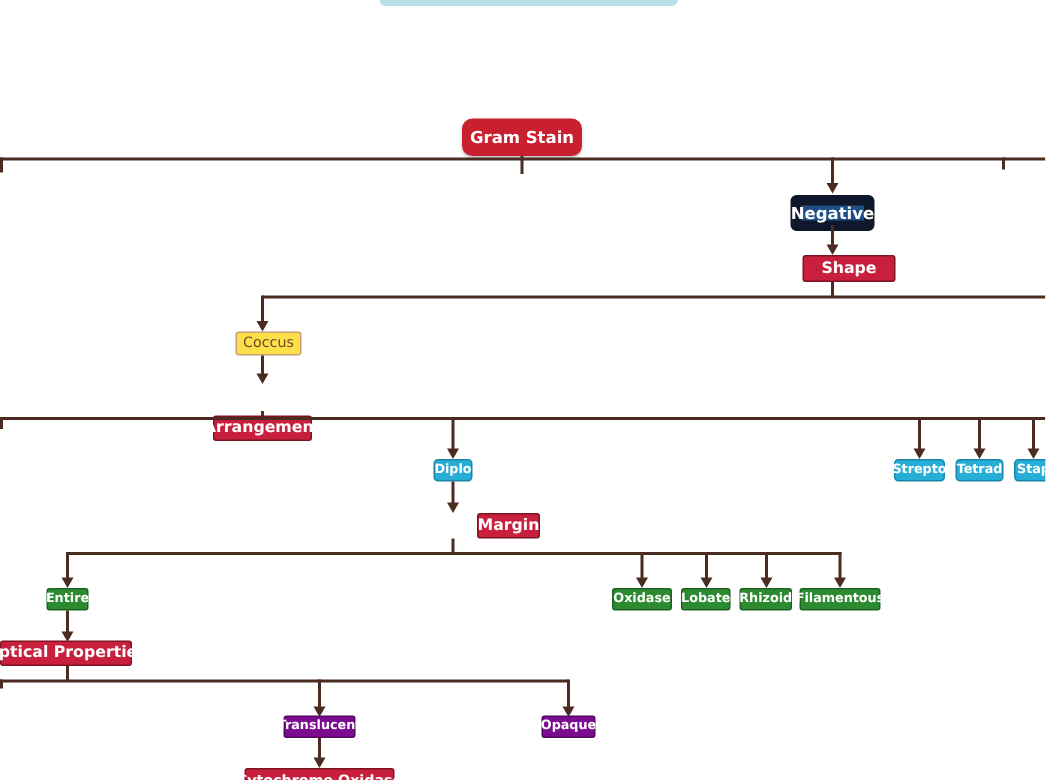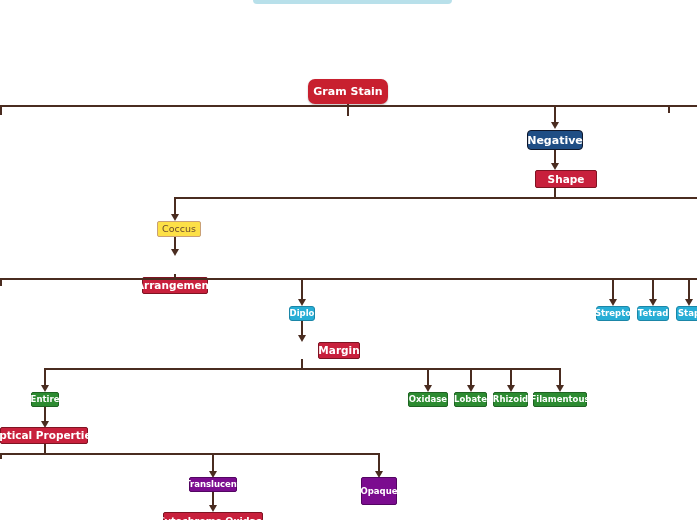--- a/index.html
+++ b/index.html
@@ -63,21 +63,21 @@
     font-size: 10.5px;
     border: 1px solid #7e1322;
     border-radius: 2px;
     padding: 4px 7px;
   }
   .n-navy {
     background: #1f4e85;
     color: #ffffff;
     font-weight: bold;
     font-size: 11px;
-    border: 1px solid #0f172a;
+    border: 7px solid #0f172a;
     border-radius: 4px;
     padding: 5px 9px;
   }
   .n-tan {
     background: #fde047;
     color: #6b4a2f;
     font-weight: normal;
     font-size: 9.5px;
     border: 1px solid #c9a077;
     border-radius: 2px;
@@ -223,20 +223,20 @@
   <div class="edge-v" style="left:0px; top:453px; height:6px;"></div>
 
   <div class="edge-v" style="left:212px; top:453px; height:21px;"></div>
   <div class="arrow" style="left:209px; top:471px;"></div>
 
   <div class="edge-v" style="left:378px; top:453px; height:21px;"></div>
   <div class="arrow" style="left:375px; top:471px;"></div>
 
   <div class="node n-purple" style="left:189px; top:477px; width:48px; height:15px;">Translucent</div>
 
-  <div class="node n-purple" style="left:361px; top:477px; width:36px; height:28px;text-align:right;">Opaque</div>
+  <div class="node n-purple" style="left:361px; top:477px; width:36px; height:15px;text-align:right;">Opaque</div>
 
   <div class="edge-v" style="left:212px; top:492px; height:17px;"></div>
   <div class="arrow" style="left:209px; top:505px;"></div>
 
   <div class="node n-red" style="left:163px; top:512px; width:100px; height:17px; font-size:9.5px;">Cytochrome Oxidase</div>
 
 </div>
 
 </body></html>

